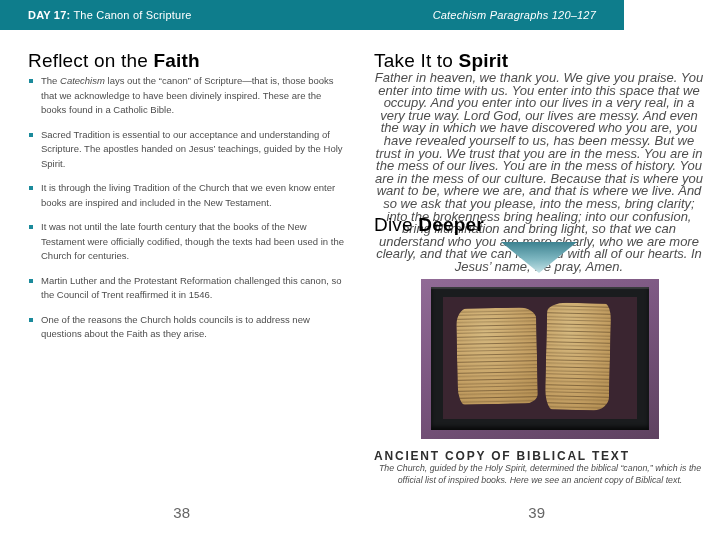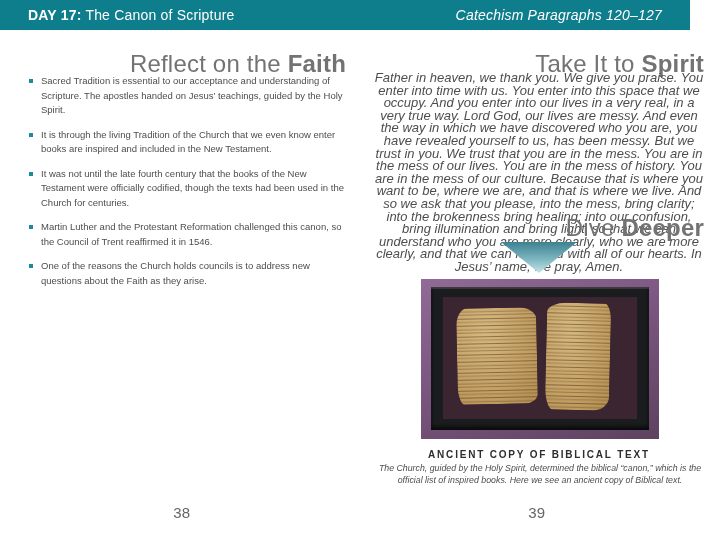--- a/index.html
+++ b/index.html
@@ -7,33 +7,33 @@
   body {
     background:#ffffff;
     font-family:"Liberation Sans", sans-serif;
     color:#4d4d4d;
     overflow:hidden;
   }
   .spread { position:relative; width:713px; height:535px; background:#fff; }
 
   
   .header-bar {
-    position:absolute; top:0; left:0; width:690px; height:28px;
+    position:absolute; top:0; left:0; width:624px; height:28px;
     background:#0e7d8c; color:#ffffff;
     display:flex; align-items:center; justify-content:space-between;
-    padding:15px 28px; font-size:14px; letter-spacing:0.2px;
+    padding:15px 28px; font-size:11px; letter-spacing:0.2px;
   }
   .header-left { white-space:nowrap; }
   .header-left .day { font-weight:700; }
   .header-right { font-style:italic; white-space:nowrap; }
 
   
   .sec-heading {
-    position:absolute; text-align:right; color:#737373;
-    font-size:24px; font-weight:400; letter-spacing:0.2px; white-space:nowrap;
+    position:absolute; text-align:left; color:#000000;
+    font-size:19px; font-weight:400; letter-spacing:0.2px; white-space:nowrap;
   }
   .sec-heading .bold { font-weight:700; }
 
   
   .reflect-heading { top:50px; left:28px; width:318px; }
   .bullet-list {
     position:absolute; top:74px; left:28px; width:318px;
     list-style:none;
   }
   .bullet-list li {
@@ -87,21 +87,21 @@
     transform:rotate(-1.2deg);
   }
   .frag-right {
     left:53%; top:5%; width:33%; height:88%;
     border-radius:32% 10% 24% 12% / 9% 16% 13% 22%;
     transform:rotate(1.4deg);
   }
 
   .caption-title {
     position:absolute; top:449px; left:374px; width:330px;
-    text-align:center; font-size:10px; font-weight:700;
+    font-size:12px; font-weight:700;
     letter-spacing:1.8px; color:#2e2e2e; white-space:nowrap;
   }
   .caption-desc {
     position:absolute; top:463px; left:374px; width:332px;
     text-align:center; font-size:8.8px; line-height:11.5px;
     font-style:italic; color:#4d4d4d;
   }
 
   .page-number {
     position:absolute; top:504px; width:24px; text-align:right;
@@ -120,20 +120,24 @@
       <span class="day">DAY 17:</span><span> The Canon of Scripture</span>
     </div>
     <div class="header-right">Catechism Paragraphs 120–127</div>
   </div>
 
   <div>
     <div class="sec-heading reflect-heading">
       <span>Reflect on the </span><span class="bold">Faith</span>
     </div>
     <ul class="bullet-list">
+      <li>
+        <span class="bullet-marker"></span>
+        <span>The </span><span class="it">Catechism</span><span> lays out the “canon” of Scripture—that is, those books that we acknowledge to have been divinely inspired. These are the books found in a Catholic Bible.</span>
+      </li>
       <li>
         <span class="bullet-marker"></span>
         <span>Sacred Tradition is essential to our acceptance and understanding of Scripture. The apostles handed on Jesus’ teachings, guided by the Holy Spirit.</span>
       </li>
       <li>
         <span class="bullet-marker"></span>
         <span>It is through the living Tradition of the Church that we even know enter books are inspired and included in the New Testament.</span>
       </li>
       <li>
         <span class="bullet-marker"></span>

